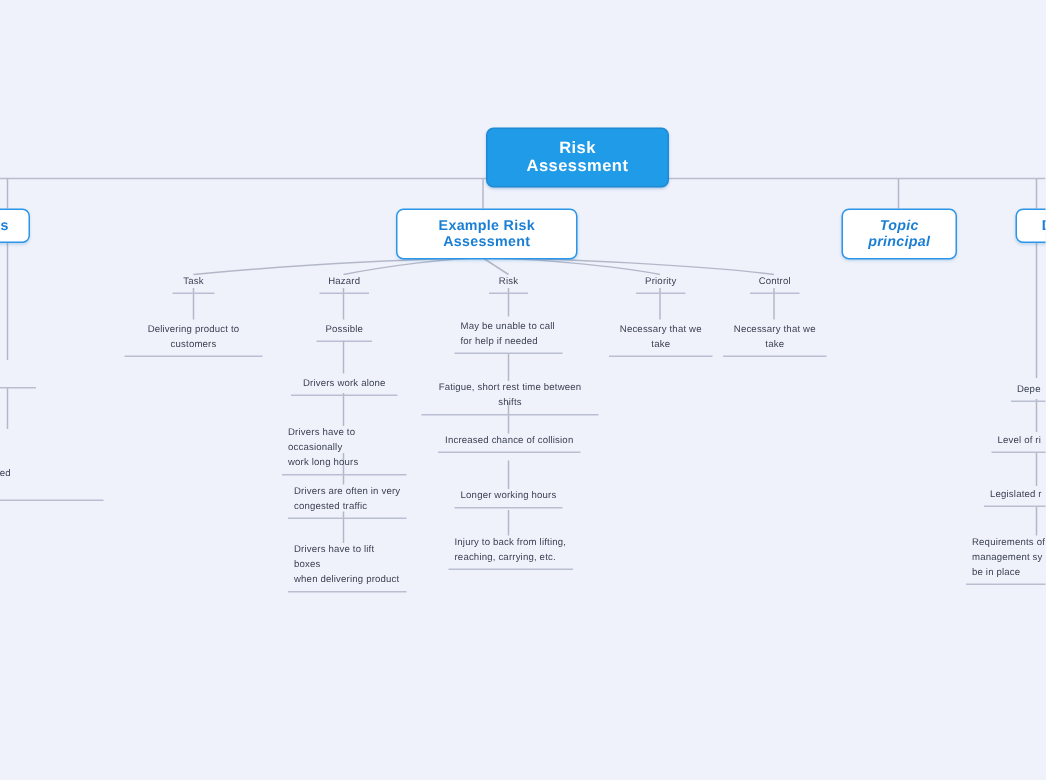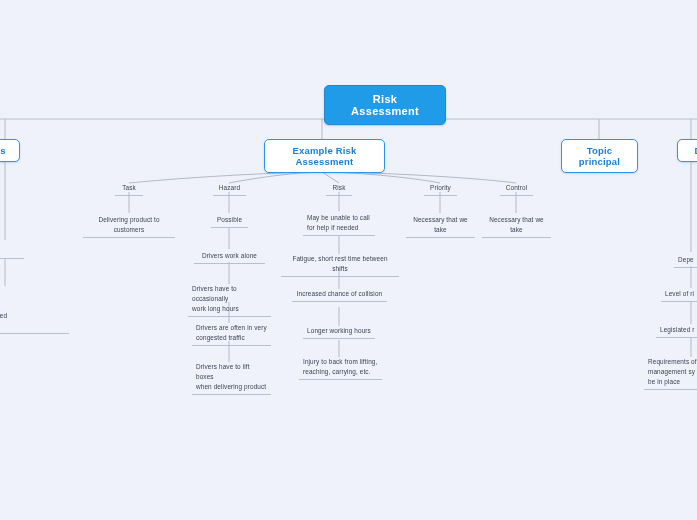--- a/index.html
+++ b/index.html
@@ -126,21 +126,21 @@
       <path d="M691,338 L691,357"></path>
     </g>
   </svg>
 
   <div class="node root" style="left:282px; top:85px; width:122px;margin-left:42px;">Risk Assessment</div>
 
   <div class="node main" style="left:-14px; top:139px; width:34px;">s</div>
 
   <div class="node main" style="left:264px; top:139px; width:121px;">Example Risk Assessment</div>
 
-  <div class="node main" style="left:561px; top:139px; width:77px;">Topic principal</div>
+  <div class="node main" style="left:561px; top:139px; width:77px;font-style:italic;">Topic principal</div>
 
   <div class="node main" style="left:677px; top:139px; width:42px;">D</div>
 
   <div class="node leaf center" style="left:115px; top:182px; width:28px;">Task</div>
 
   <div class="node leaf center" style="left:213px; top:182px; width:33px;">Hazard</div>
 
   <div class="node leaf center" style="left:326px; top:182px; width:26px;">Risk</div>
 
   <div class="node leaf center" style="left:424px; top:182px; width:33px;">Priority</div>

